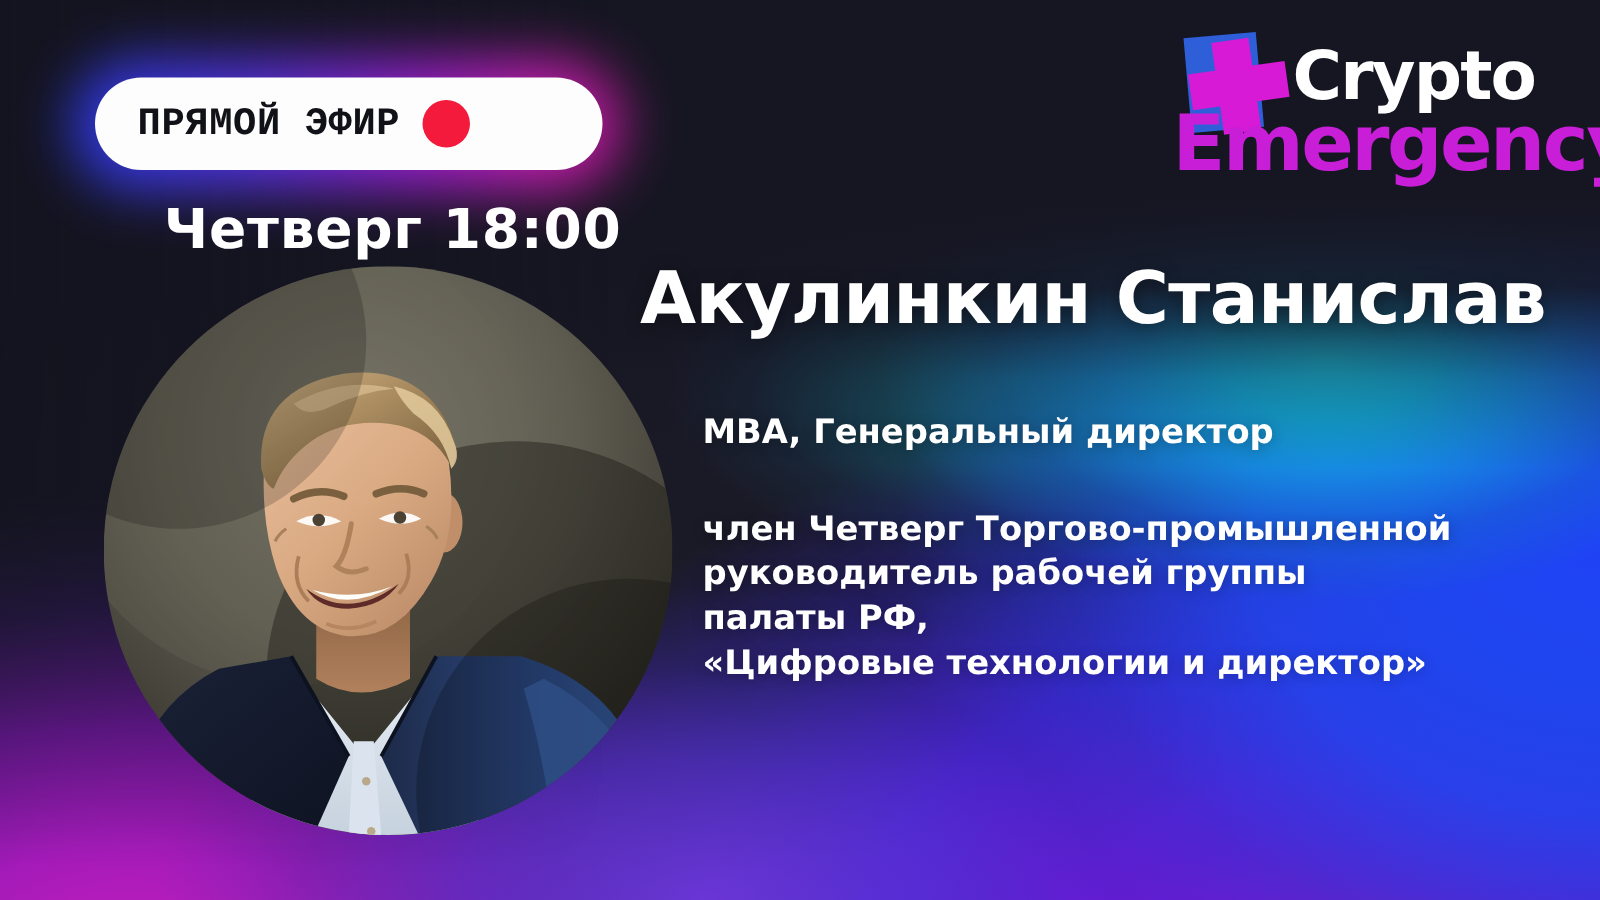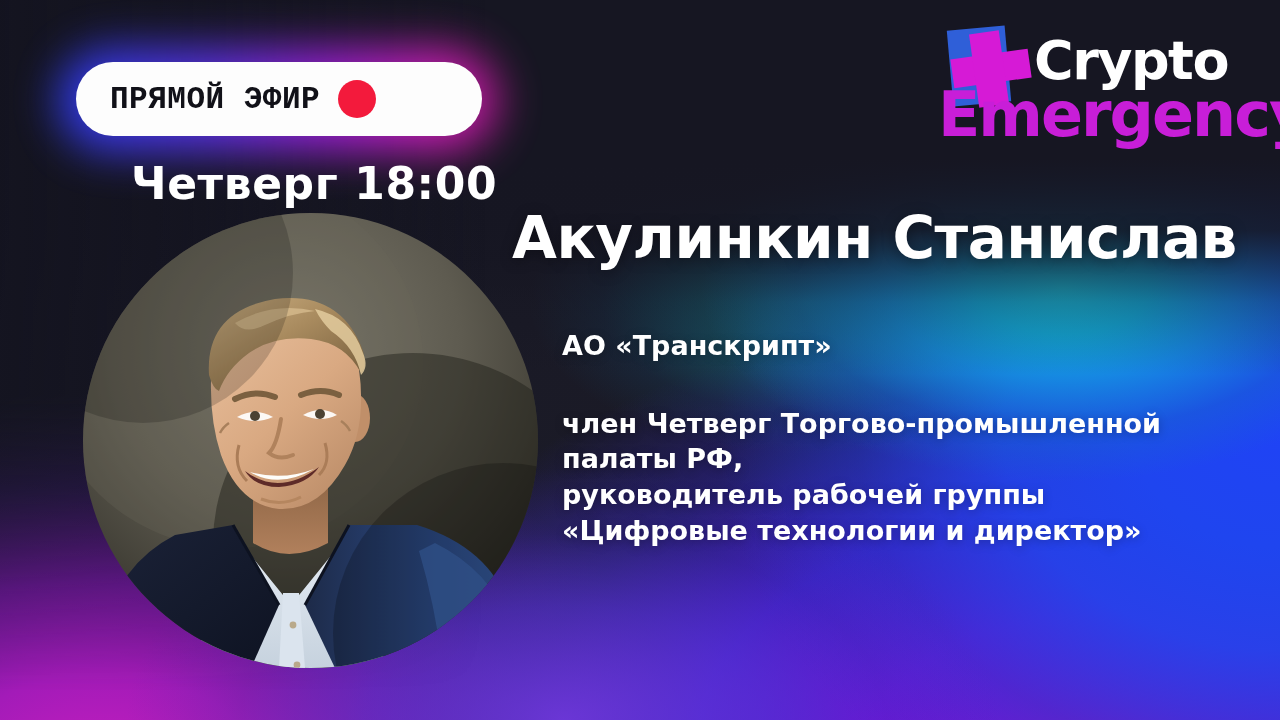--- a/index.html
+++ b/index.html
@@ -330,24 +330,24 @@
       <rect width="455" height="455" fill="url(#bgRoom)" opacity="0"></rect>
       <ellipse cx="60" cy="60" rx="150" ry="150" fill="#000" opacity="0.18"></ellipse>
       <ellipse cx="420" cy="420" rx="170" ry="170" fill="#000" opacity="0.22"></ellipse>
     </svg>
   </div>
 
   <div class="speaker-name">Акулинкин Станислав</div>
 
   <div class="bio">
     <div class="group">
-      <div class="line">АО «Транскрипт»</div>
+      <div class="line">MBA, Генеральный директор</div>
     </div>
     <div class="gap"></div>
     <div class="group">
       <div class="line">член Четверг Торгово-промышленной</div>
+      <div class="line">руководитель рабочей группы</div>
       <div class="line">палаты РФ,</div>
-      <div class="line">руководитель рабочей группы</div>
       <div class="line">«Цифровые технологии и директор»</div>
     </div>
   </div>
 
 </div>
 
 </body></html>

